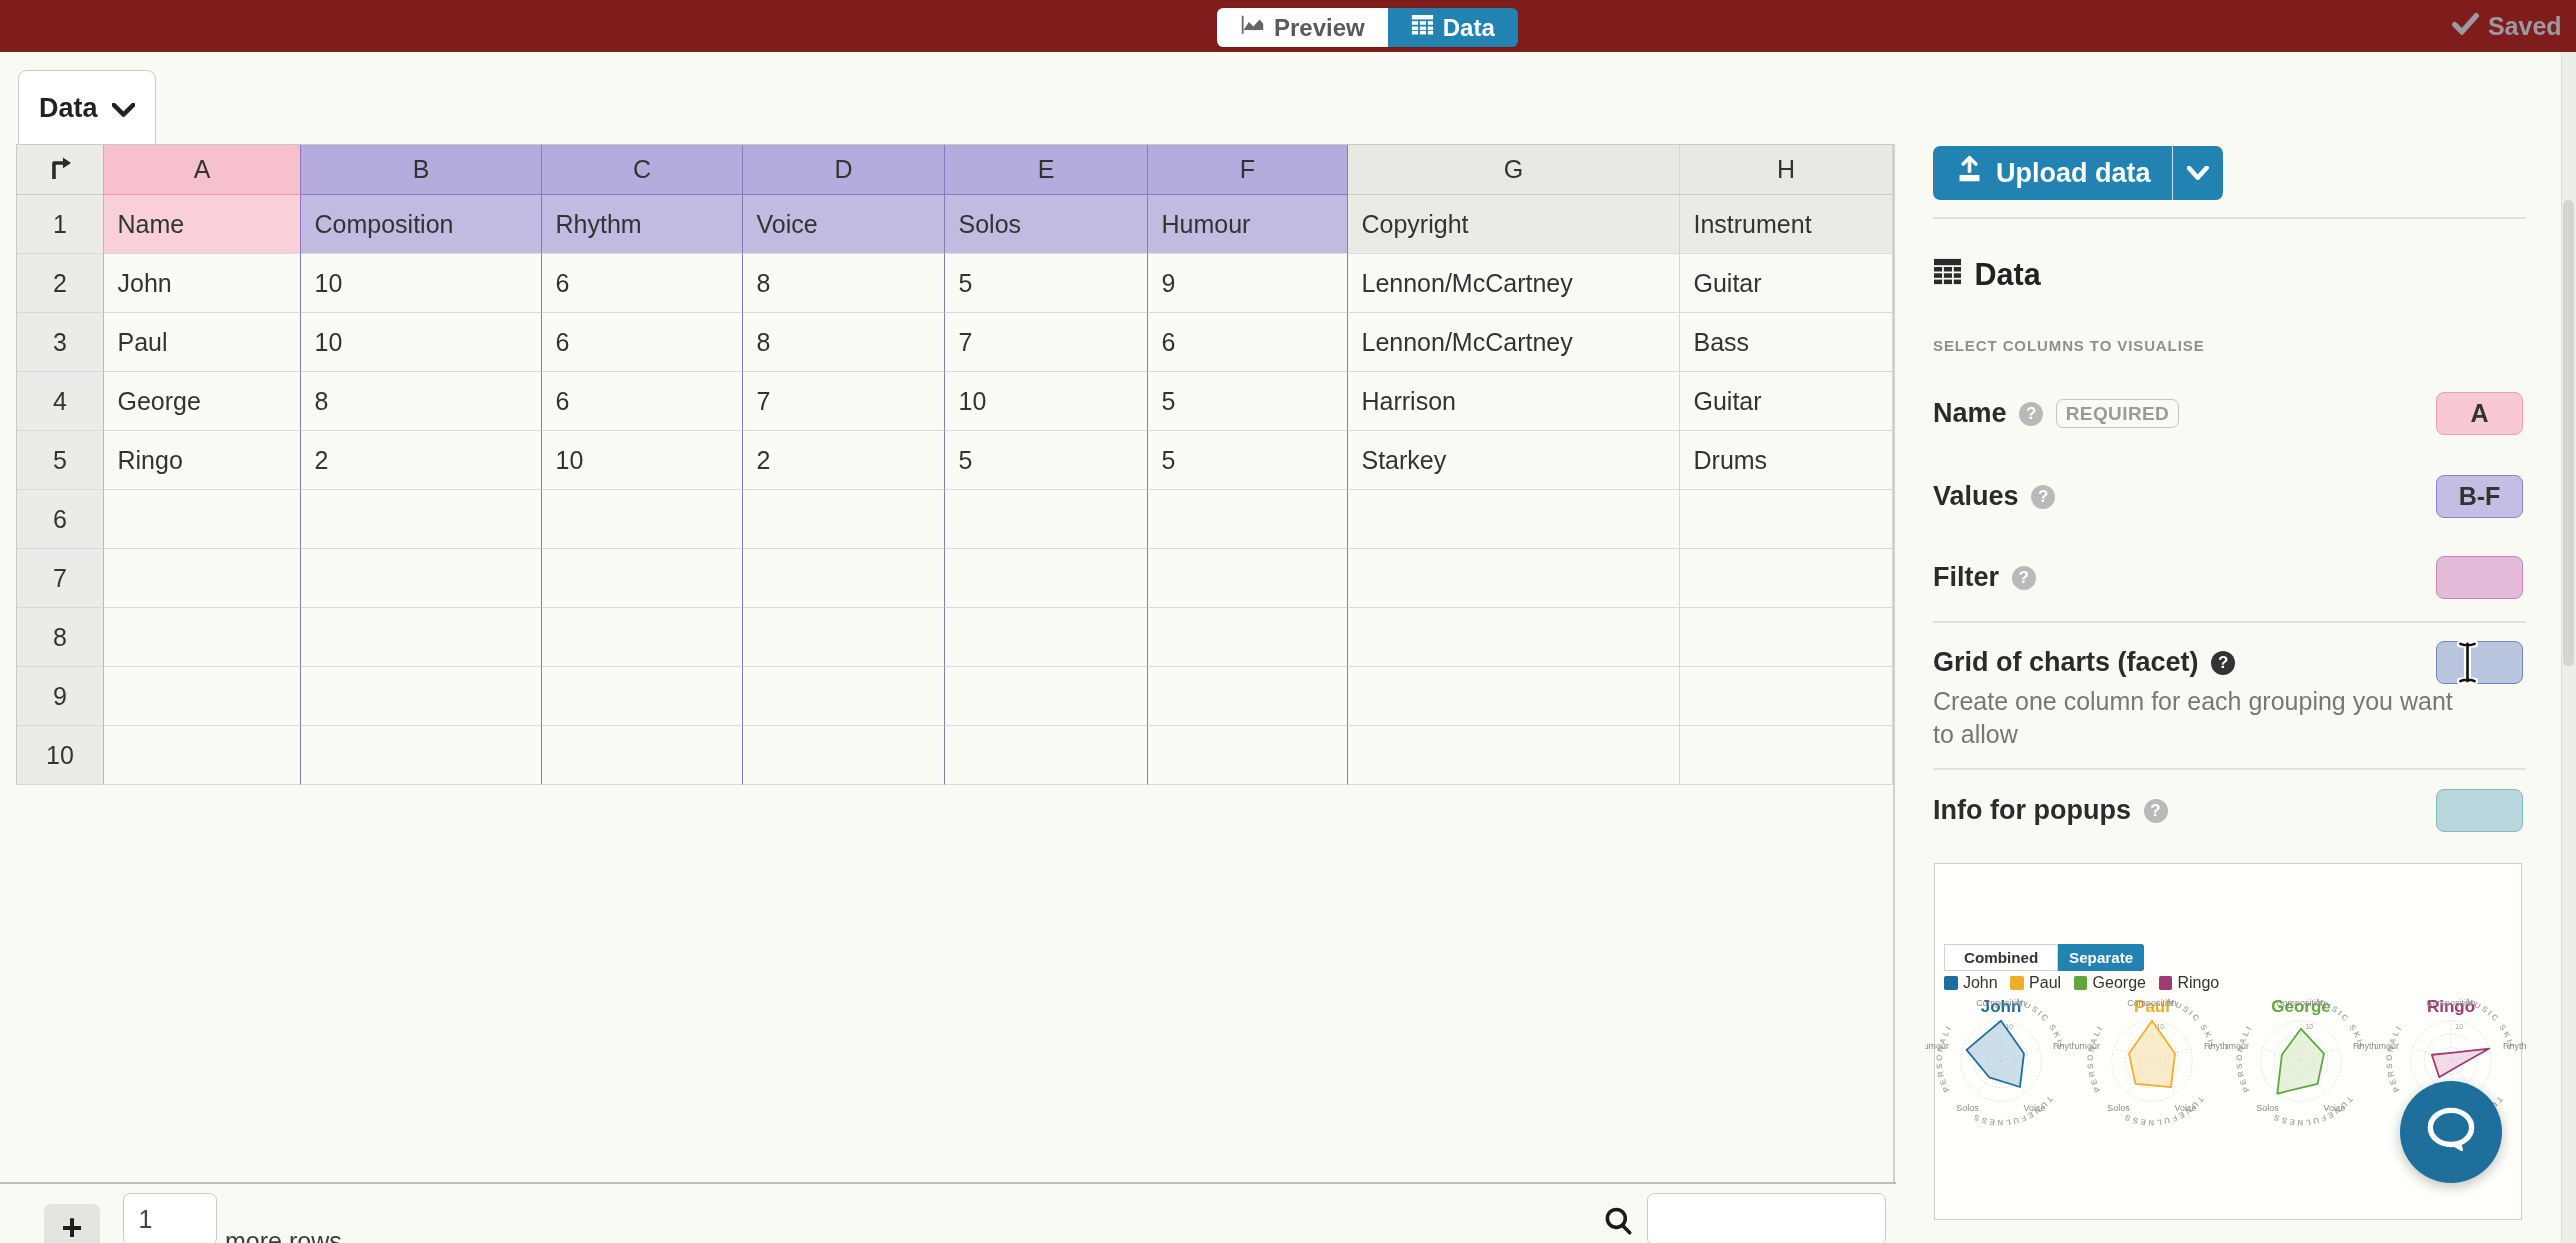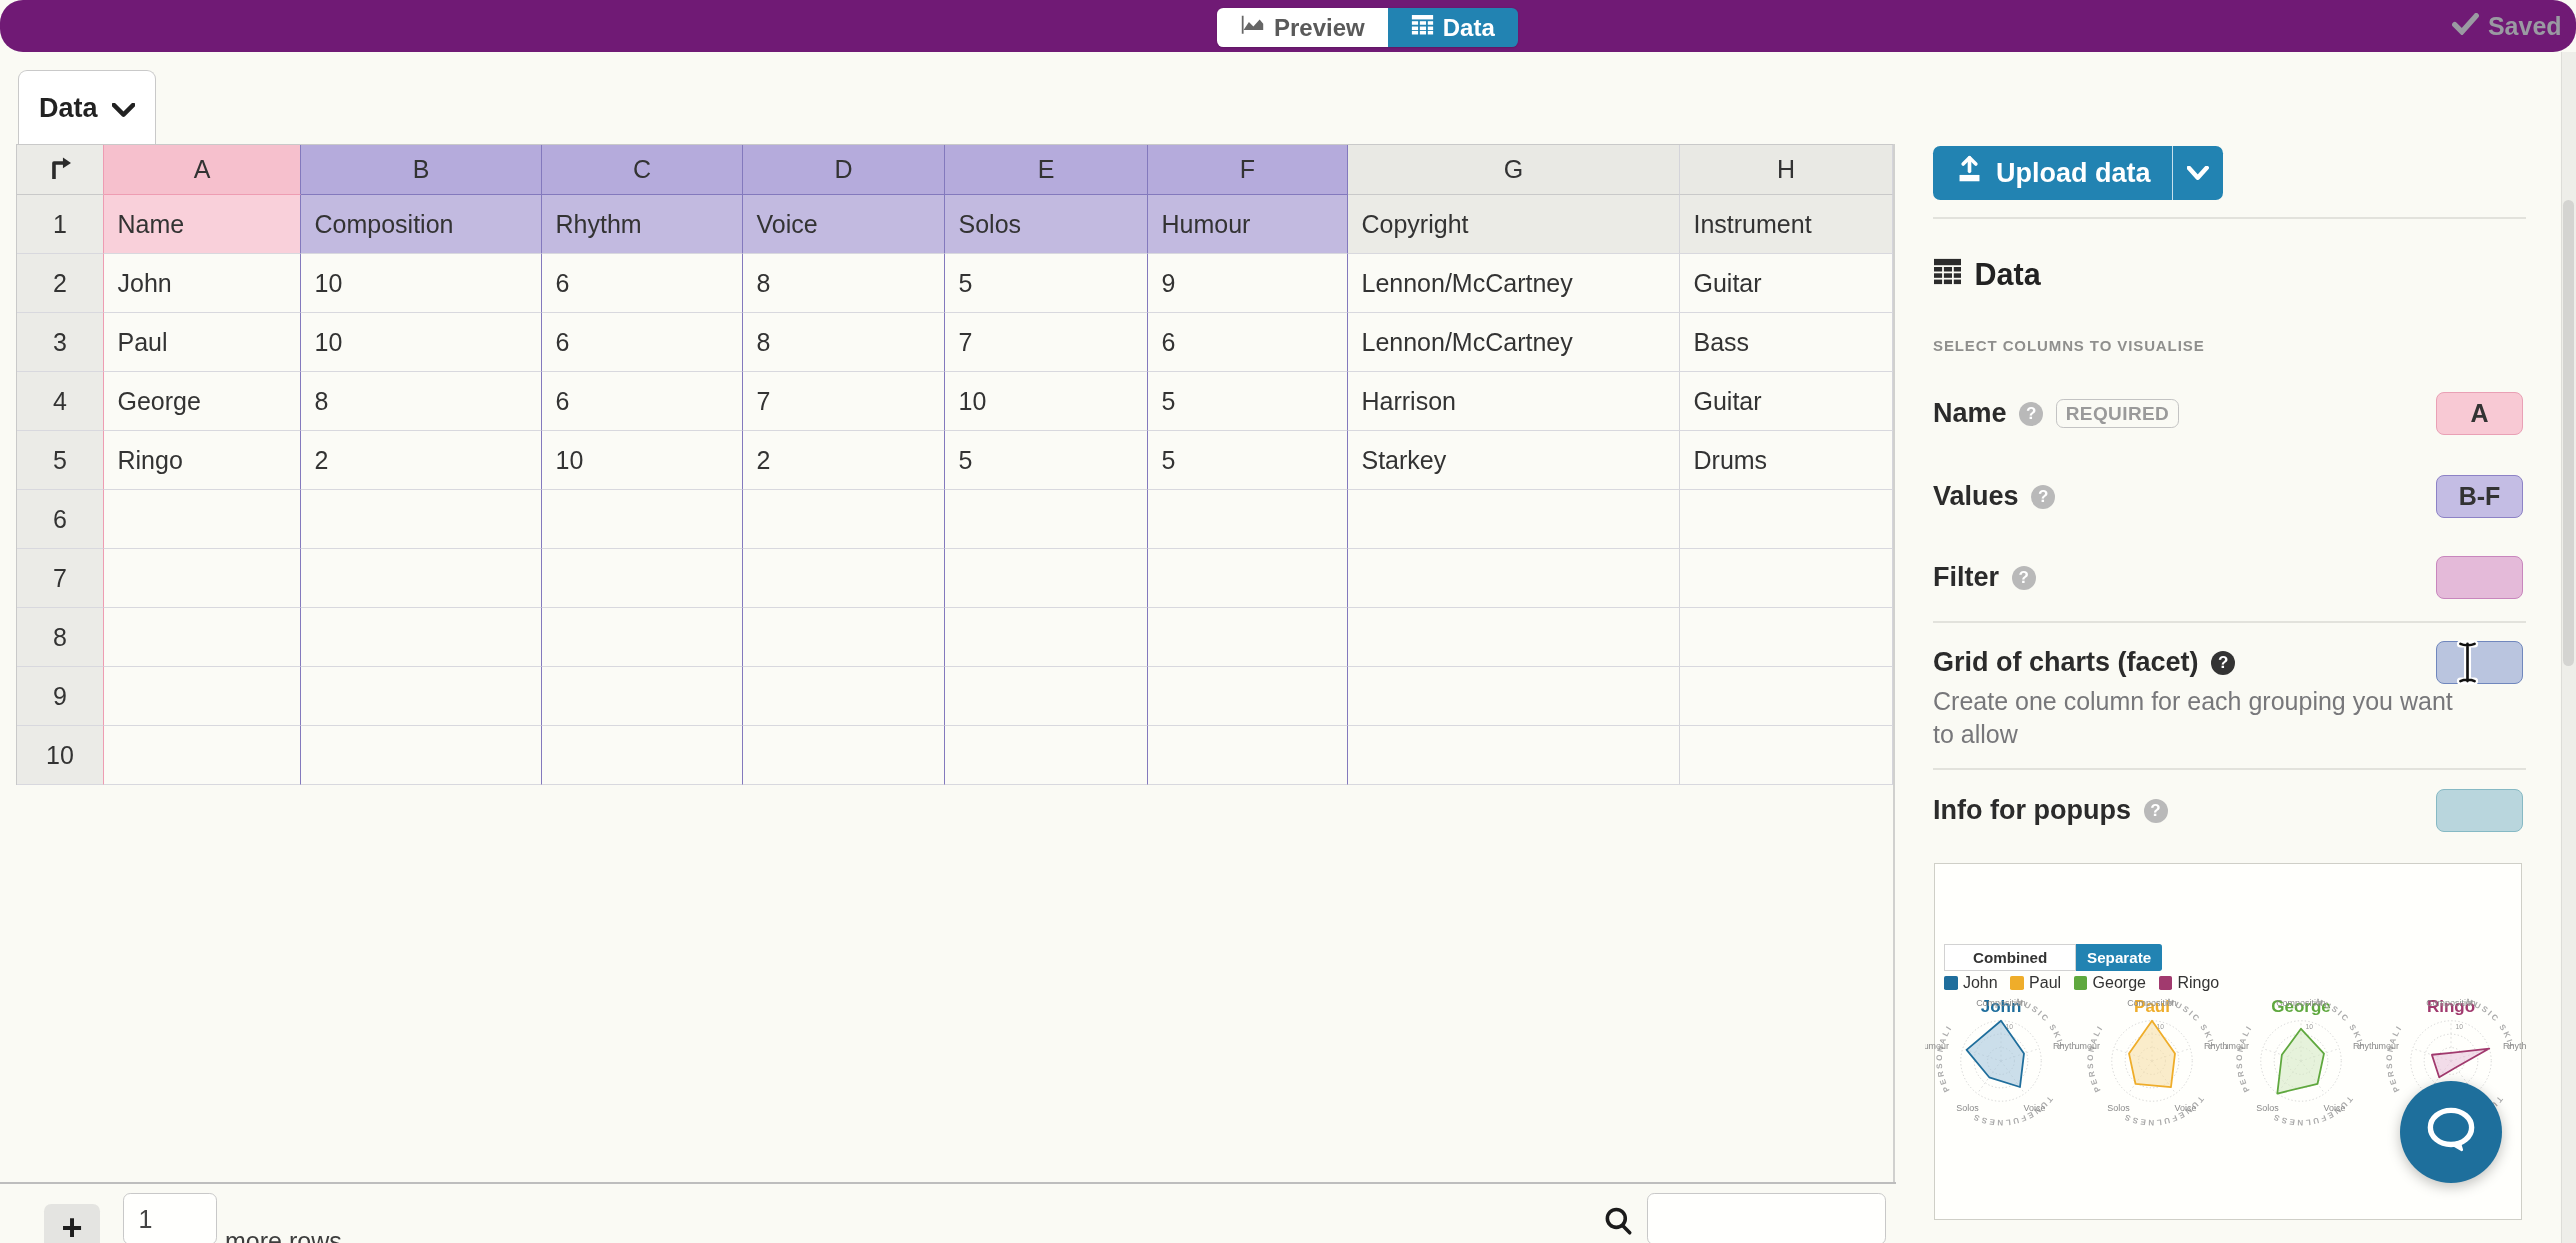--- a/index.html
+++ b/index.html
@@ -1,21 +1,21 @@
 <!DOCTYPE html>
 <html style="font-size:14.4px"><head>
 <meta charset="utf-8">
 <style>
   html,body{margin:0;padding:0;}
   body{
     position:relative;width:2576px;height:1243px;overflow:hidden;
     background:#fafaf4;font-family:"Liberation Sans",sans-serif;color:#333;
   }
   
-  .topbar{position:absolute;left:0;top:0;width:2576px;height:52px;background:#701a75;border-radius:23px;}
+  .topbar{position:absolute;left:0;top:0;width:2576px;height:52px;background:#7f1d1d;}
   .top-tabs{position:absolute;left:1217px;top:8px;display:flex;height:39px;border-radius:6.3px;overflow:hidden;box-shadow:0 0.9px 1.8px rgba(0,0,0,.15);}
   .top-tab{display:flex;align-items:center;gap:9px;padding:0 23px;font-size:24px;font-weight:700;cursor:pointer;}
   .top-tab.preview{background:#ffffff;color:#5a5a5a;}
   .top-tab.data{background:#2283b2;color:#ffffff;}
   .saved{position:absolute;right:14.4px;top:11.7px;display:flex;align-items:center;gap:9px;color:#9a9aa2;font-weight:700;font-size:25px;}
   
   .sheet-tab{position:absolute;left:18px;top:70px;width:136px;height:75px;background:#ffffff;
     border:1.8px solid #c9c9c9;border-bottom:none;border-radius:9px 9px 0 0;
     display:flex;align-items:center;justify-content:center;gap:14.4px;font-size:27px;font-weight:700;color:#222;}
   
@@ -63,21 +63,21 @@
   .qmark.dark{background:#333;}
   .req-badge{border:1.8px solid #c3c3c3;border-radius:7.2px;color:#9a9a9a;font-size:19px;font-weight:700;
     padding:2.7px 9px;letter-spacing:0.4px;}
   .pill{margin-left:auto;width:85px;height:41px;border-radius:8px;border:1.8px solid;display:flex;align-items:center;
     justify-content:center;font-size:25px;font-weight:700;color:#333;cursor:pointer;}
   .help-text{position:absolute;left:1933px;top:685px;width:547px;font-size:25px;line-height:33px;color:#77777a;}
   
   .preview-box{position:absolute;left:1934px;top:863px;width:588px;height:357px;background:#fffffc;
     border:1.8px solid #cfcfc7;box-sizing:border-box;}
   .mini-toggle{position:absolute;left:1944px;top:944px;display:flex;height:27px;font-size:15.2px;font-weight:700;}
-  .mini-toggle .opt0{background:#fff;border:0.9px solid #d2d2d2;color:#333;display:flex;align-items:center;padding:0 28px;}
+  .mini-toggle .opt0{background:#fff;border:0.9px solid #d2d2d2;color:#333;display:flex;align-items:center;padding:0 19px;}
   .mini-toggle .opt1{color:#fff;display:flex;align-items:center;padding:0 10.8px;border-radius:0 2.7px 2.7px 0;}
   .mini-legend{position:absolute;left:1944px;top:974px;display:flex;align-items:center;gap:12.6px;font-size:16px;color:#333;}
   .mini-legend .sq{width:13.5px;height:13.5px;border-radius:1.8px;display:inline-block;}
   .mini-legend .item{display:flex;align-items:center;gap:5.4px;}
   .radar-title{position:absolute;top:997px;width:152px;text-align:center;font-size:17px;font-weight:700;}
   .radar-svg{position:absolute;top:985px;}
   
   .chat-bubble{position:absolute;left:2400px;top:1081px;width:102px;height:102px;border-radius:50%;
     background:#1e6f9c;display:flex;align-items:center;justify-content:center;cursor:pointer;
     box-shadow:0 3.6px 12.6px rgba(0,0,0,.25);}

